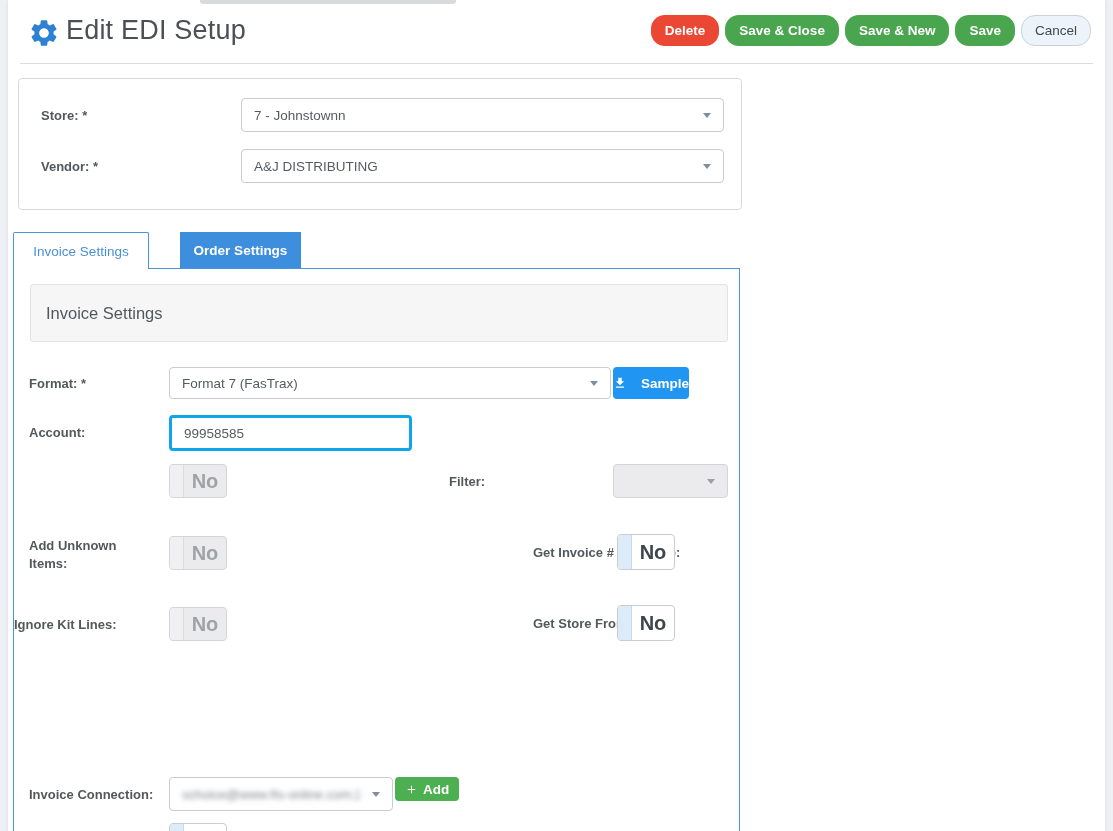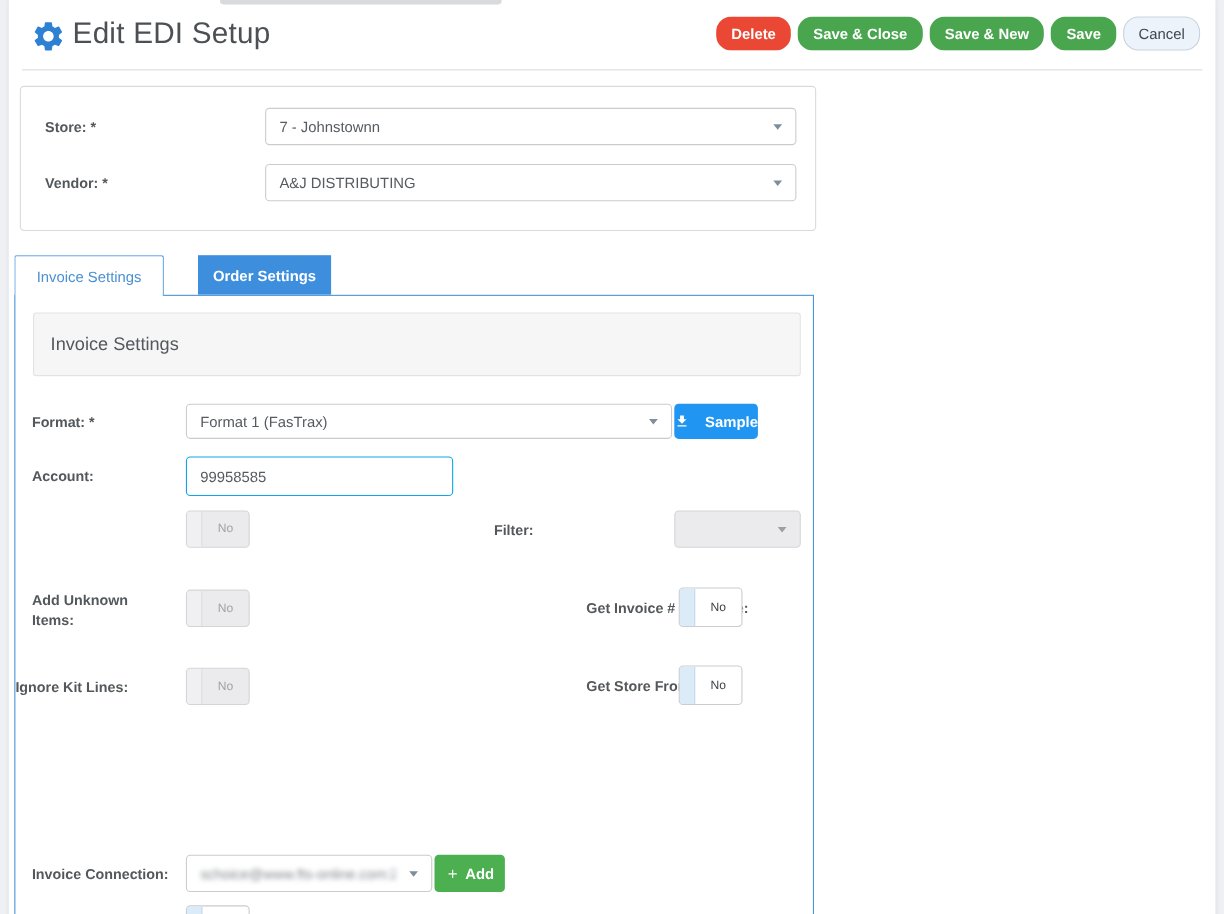--- a/index.html
+++ b/index.html
@@ -28,25 +28,25 @@
 
   
   .lbl{position:absolute;font-size:13px;font-weight:700;color:#54585b;line-height:18px;}
   .select{position:absolute;background:#fff;border:1px solid #c9ccd0;border-radius:4px;
           display:flex;align-items:center;padding:0 12px;font-size:13.5px;color:#565b60;cursor:pointer;box-sizing:border-box;gap:12px;}
   .select .val{white-space:nowrap;overflow:hidden;}
   .caret{width:0;height:0;border-left:4px solid transparent;border-right:4px solid transparent;
          border-top:5px solid #7e8e9d;margin-left:auto;flex:none;}
   .select-disabled{background:#ebebed;border-color:#d4d5d7;cursor:default;}
   .select-disabled .caret{border-top-color:#9aa0a6;}
-  .input{position:absolute;background:#fff;border:1px solid #0ea5e9;border-radius:4px;box-sizing:border-box;
+  .input{position:absolute;background:#fff;border:3px solid #0ea5e9;border-radius:4px;box-sizing:border-box;
          padding:0 12px;font-size:13.5px;color:#565b60;font-family:"Liberation Sans",sans-serif;outline:none;}
   .toggle{position:absolute;display:flex;border-radius:4px;box-sizing:border-box;cursor:pointer;overflow:hidden;}
   .toggle .handle{width:13px;flex:none;border-right:1px solid;}
-  .toggle .txt{flex:1;display:flex;align-items:center;justify-content:center;font-size:11px;}
+  .toggle .txt{flex:1;display:flex;align-items:center;justify-content:center;font-size:20px;font-weight:bold;}
   .toggle-off{background:#ebebed;border:1px solid #d4d5d7;}
   .toggle-off .handle{background:#f0f0f2;border-right-color:#dbdcde;}
   .toggle-off .txt{color:#9fa3a7;}
   .toggle-wh{background:#fff;border:1px solid #c9ccd0;}
   .toggle-wh .handle{background:#dcebf8;border-right-color:#c7daec;}
   .toggle-wh .txt{color:#3f454b;}
 
   
   .gen-panel{position:absolute;left:10px;top:78px;width:722px;height:130px;border:1px solid #d9dadc;border-radius:4px;background:#fff;}
 
@@ -108,21 +108,21 @@
     <div class="tab tab-order">Order Settings</div>
 
     <div class="tab-panel">
 
       <div class="section-box" style="top:15px;height:58px;">
         <div class="section-title" style="top:19px;">Invoice Settings</div>
       </div>
 
       <div class="lbl" style="left:15px;top:106px;">Format: *</div>
       <div class="select" style="left:155px;top:98px;width:442px;height:32px;">
-        <span class="val">Format 1 (FasTrax)</span>
+        <span class="val">Format 7 (FasTrax)</span>
         <span class="caret"></span>
       </div>
       <div class="btn-sample" style="left:599px;top:98px;width:76px;height:32px;justify-content:space-between;">
         <svg width="14" height="14" viewBox="0 0 24 24" fill="#fff">
           <path d="M19 9h-4V3H9v6H5l7 7 7-7zM5 18v2h14v-2H5z"></path>
         </svg>
         <span>Sample</span>
       </div>
 
       <div class="lbl" style="left:15px;top:155px;">Account:</div>
@@ -159,21 +159,21 @@
         <span class="handle"></span>
         <span class="txt">No</span>
       </div>
 
 
       <div class="lbl" style="left:15px;top:517px;">Invoice Connection:</div>
       <div class="select" style="left:155px;top:508px;width:224px;height:34px;">
         <span class="val blurred">schoice@www.fts-online.com:21</span>
         <span class="caret"></span>
       </div>
-      <div class="btn-add" style="left:381px;top:508px;height:34px;">
+      <div class="btn-add" style="left:381px;top:508px;height:24px;">
         <svg width="13" height="13" viewBox="0 0 24 24" fill="#fff">
           <path d="M19 13h-6v6h-2v-6H5v-2h6V5h2v6h6v2z"></path>
         </svg>
         <span>Add</span>
       </div>
 
       <div class="toggle toggle-wh" style="left:155px;top:554px;width:58px;height:34px;">
         <span class="handle"></span>
         <span class="txt"></span>
       </div>

